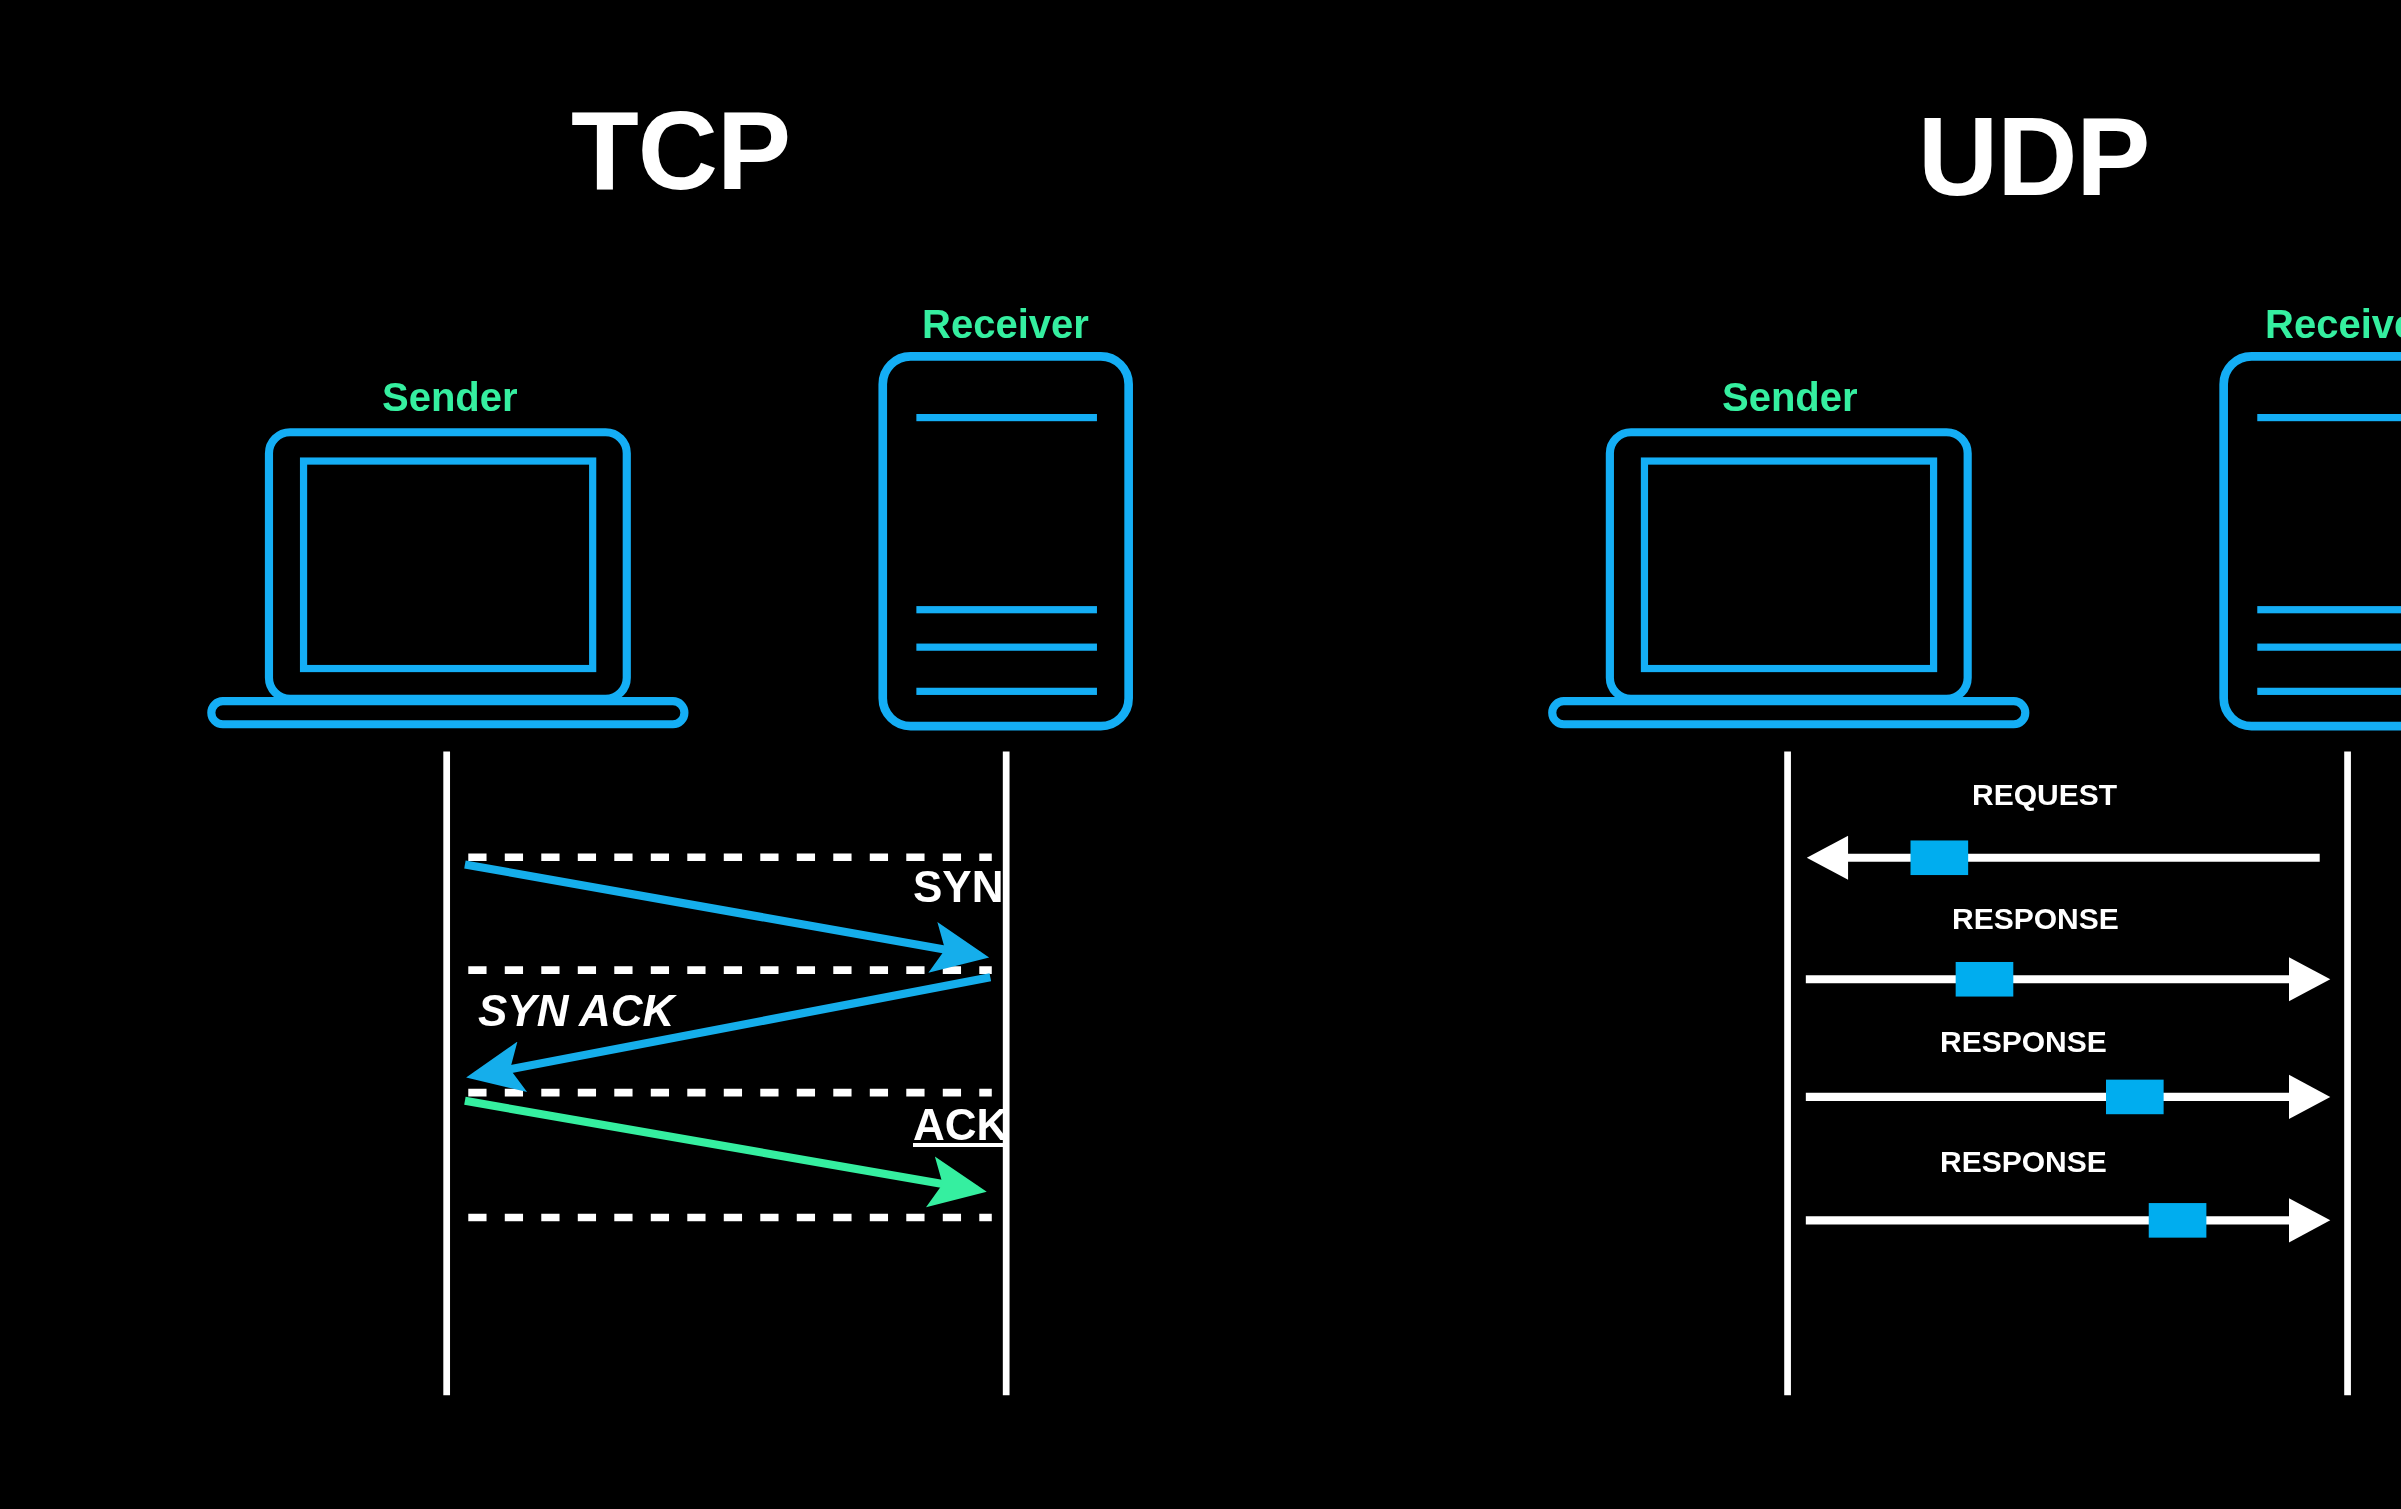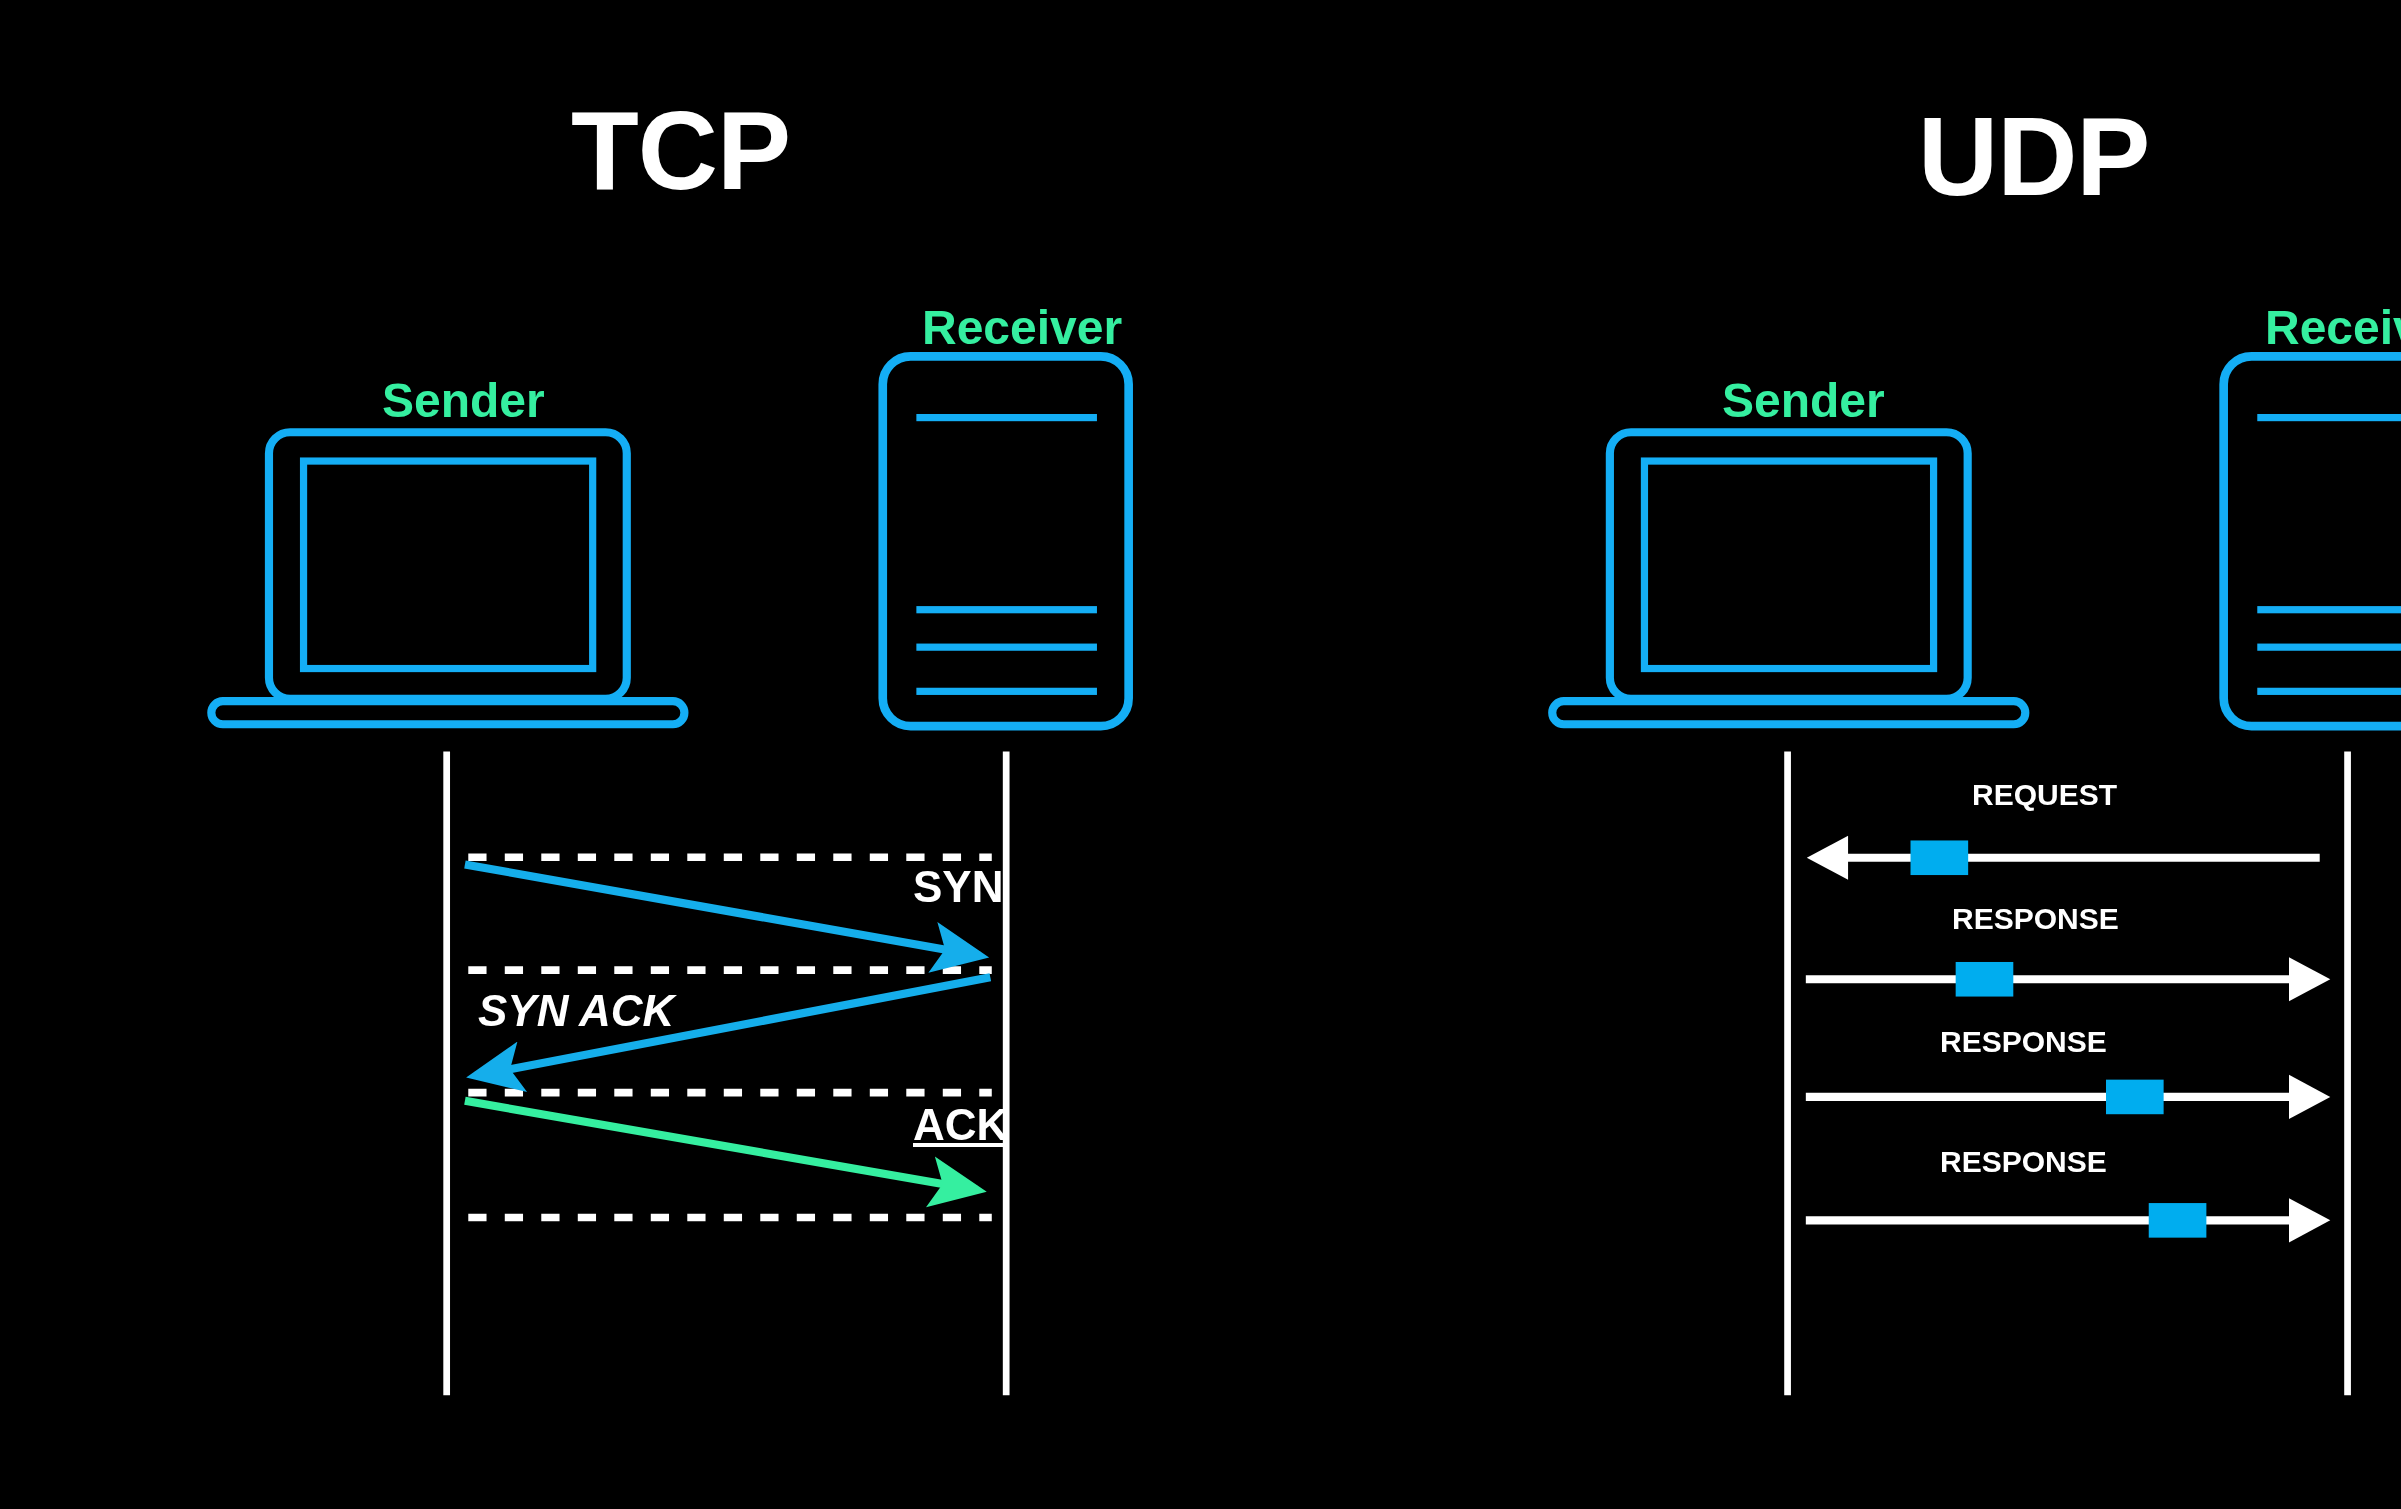--- a/index.html
+++ b/index.html
@@ -5,21 +5,21 @@
 <style>
   html,body{margin:0;padding:0;background:#000;}
   body{width:2800px;height:1509px;position:relative;overflow:hidden;
        font-family:"Liberation Sans","DejaVu Sans",sans-serif;
        -webkit-font-smoothing:antialiased;}
   .stage{position:absolute;inset:0;}
   svg.layer{position:absolute;left:0;top:0;width:2800px;height:1509px;display:block;}
 
   .title{position:absolute;color:#ffffff;font-weight:700;font-size:111px;
          line-height:1;letter-spacing:-1px;white-space:nowrap;}
-  .devlabel{position:absolute;color:#35efa0;font-weight:700;font-size:48px;
+  .devlabel{position:absolute;color:#35efa0;font-weight:700;font-size:40px;
             line-height:1;white-space:nowrap;}
   .msg{position:absolute;color:#ffffff;font-weight:700;font-size:44px;
        line-height:1;white-space:nowrap;}
   .msg.udp{font-size:30px;}
 </style>
 </head>
 <body>
 
 <div class="stage">
 

